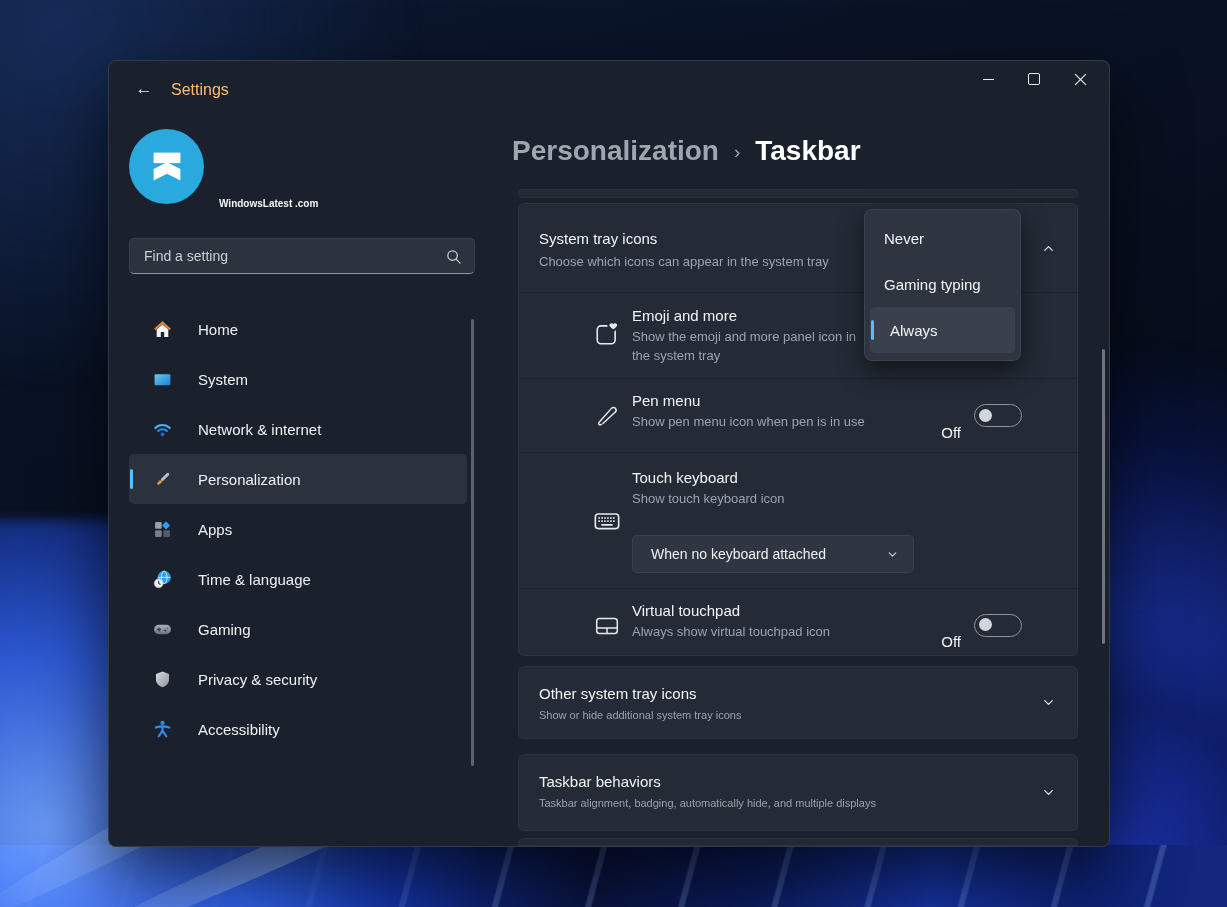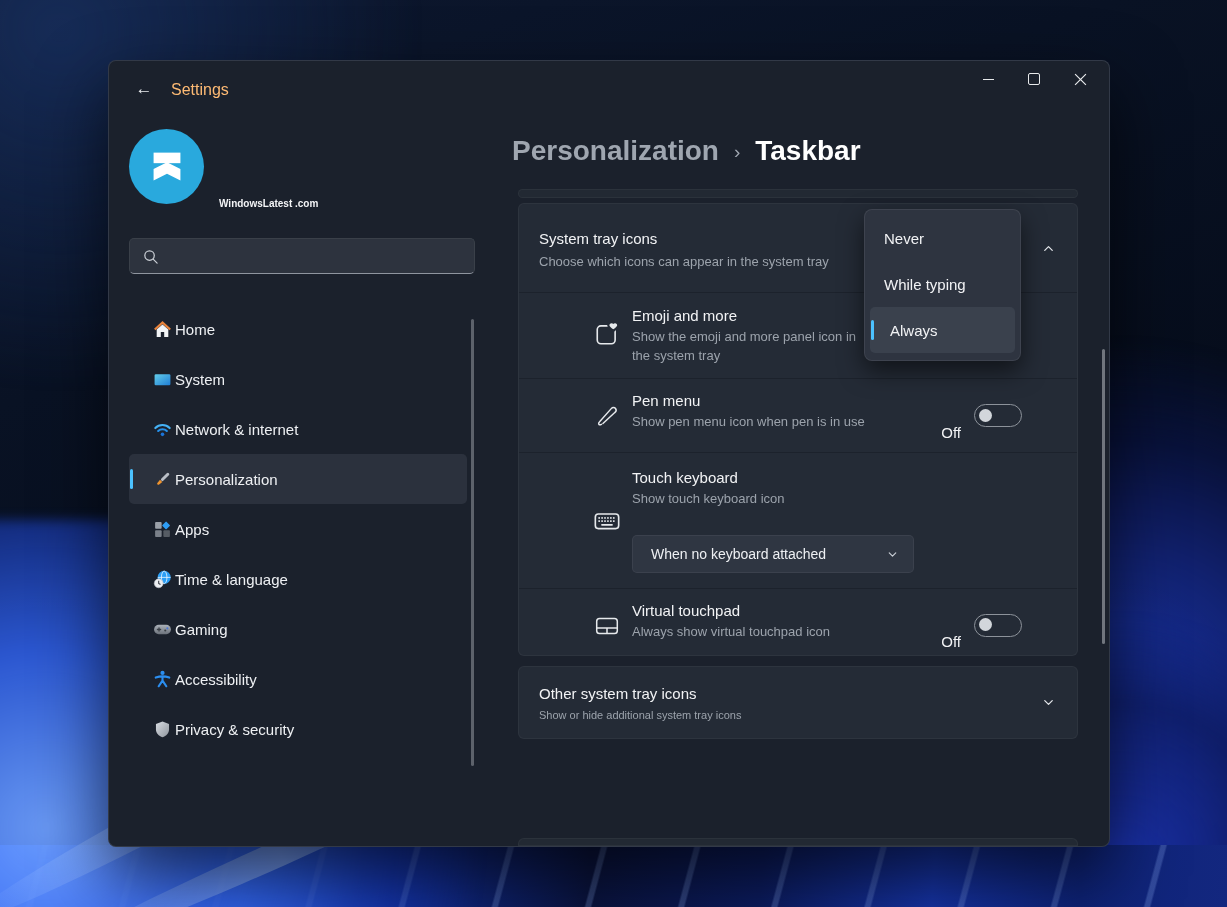--- a/index.html
+++ b/index.html
@@ -51,21 +51,21 @@
     border:1px solid #3a4049;border-bottom:1px solid #8f959f;border-radius:5px;
     display:flex;align-items:center;box-sizing:border-box;padding:0 12px;}
   .searchbox input{flex:1;background:transparent;border:none;outline:none;color:#e8eaee;font-size:14px;
     font-family:"Liberation Sans","DejaVu Sans",sans-serif;}
   .searchbox input::placeholder{color:#cbd0d6;opacity:1;}
 
   
   .nav{position:absolute;left:20px;top:243px;width:338px;}
   .nav-item{position:relative;height:50px;display:flex;align-items:center;border-radius:5px;}
   .nav-item .ic{width:20px;height:20px;margin-left:23px;display:flex;align-items:center;justify-content:center;}
-  .nav-item .lbl{margin-left:3px;font-size:15px;color:#eef0f3;}
+  .nav-item .lbl{margin-left:26px;font-size:15px;color:#eef0f3;}
   .nav-item.selected{background:#2b313d;}
   .nav-pill{position:absolute;left:1px;top:15px;width:3px;height:20px;border-radius:2px;background:#4cc2ff;}
   .side-scroll{position:absolute;left:362px;top:258px;width:3px;height:447px;background:#5d626b;border-radius:2px;}
 
   
   .breadcrumb{position:absolute;left:403px;top:74px;display:flex;align-items:center;}
   .bc-parent{font-size:28px;font-weight:600;color:#9fa6b0;}
   .bc-sep{font-size:19px;color:#9fa6b0;margin:2px 15px 0 15px;}
   .bc-current{font-size:28px;font-weight:600;color:#ffffff;}
 
@@ -156,20 +156,21 @@
 
     <div class="avatar">
       <svg width="46" height="46" viewBox="0 0 48 48">
         <rect x="10" y="9" width="28" height="11" fill="#ffffff"></rect>
         <polygon points="10,26 24,19 38,26 38,38 24,31 10,38" fill="#ffffff"></polygon>
       </svg>
     </div>
     <span class="account-name">WindowsLatest .com</span>
 
     <div class="searchbox">
+      <input type="text" placeholder="Find a setting" style="">
       <svg width="17" height="17" viewBox="0 0 18 18">
         <circle cx="8" cy="8" r="5" fill="none" stroke="#cbd0d6" stroke-width="1.3"></circle>
         <path d="M11.8 11.8 L16 16" stroke="#cbd0d6" stroke-width="1.3" stroke-linecap="round"></path>
       </svg>
     </div>
 
     <nav class="nav">
       <div class="nav-item">
         <span class="ic">
           <svg width="19" height="19" viewBox="0 0 18 18">
@@ -251,39 +252,39 @@
               <path d="M4.2 9 h3 M5.7 7.5 v3" stroke="#3a3f46" stroke-width="1.2" stroke-linecap="round"></path>
               <circle cx="11.6" cy="10" r="1" fill="#3a3f46"></circle>
               <circle cx="13.6" cy="7.9" r="1" fill="#4a76d8"></circle>
             </svg>
         </span>
         <span class="lbl">Gaming</span>
       </div>
       <div class="nav-item">
         <span class="ic">
           <svg width="19" height="19" viewBox="0 0 18 18">
-              <circle cx="9" cy="2.8" r="2" fill="#2b8ef0"></circle>
-              <path d="M2.6 7.2 Q9 4.8 15.4 7.2 M9 6.4 V10 M9 10 L5.4 15.4 M9 10 L12.6 15.4" fill="none" stroke="#2b8ef0" stroke-width="2" stroke-linecap="round" stroke-linejoin="round"></path>
-            </svg>
-        </span>
-        <span class="lbl">Accessibility</span>
-      </div>
-      <div class="nav-item">
-        <span class="ic">
-          <svg width="19" height="19" viewBox="0 0 18 18">
               <defs>
                 <linearGradient id="gshd" x1="0" y1="0" x2="1" y2="1">
                   <stop offset="0" stop-color="#d8dce2"></stop>
                   <stop offset="1" stop-color="#8f959d"></stop>
                 </linearGradient>
               </defs>
               <path d="M9 1.5 L15.2 3.8 V8.8 C15.2 12.6 12.6 15.2 9 16.4 C5.4 15.2 2.8 12.6 2.8 8.8 V3.8 Z" fill="url(#gshd)"></path>
             </svg>
         </span>
         <span class="lbl">Privacy &amp; security</span>
+      </div>
+      <div class="nav-item">
+        <span class="ic">
+          <svg width="19" height="19" viewBox="0 0 18 18">
+              <circle cx="9" cy="2.8" r="2" fill="#2b8ef0"></circle>
+              <path d="M2.6 7.2 Q9 4.8 15.4 7.2 M9 6.4 V10 M9 10 L5.4 15.4 M9 10 L12.6 15.4" fill="none" stroke="#2b8ef0" stroke-width="2" stroke-linecap="round" stroke-linejoin="round"></path>
+            </svg>
+        </span>
+        <span class="lbl">Accessibility</span>
       </div>
     </nav>
     <div class="side-scroll"></div>
 
     <div class="breadcrumb">
       <span class="bc-parent">Personalization</span>
       <span class="bc-sep">›</span>
       <span class="bc-current">Taskbar</span>
     </div>
 
@@ -387,30 +388,39 @@
     <div class="card card-other simple-card">
       <span class="t">Other system tray icons</span>
       <span class="s">Show or hide additional system tray icons</span>
       <div class="chev-btn">
         <svg width="15" height="15" viewBox="0 0 24 24">
             <path d="M6 9 L12 15 L18 9" fill="none" stroke="#e3e6ea" stroke-width="2" stroke-linecap="round" stroke-linejoin="round"></path>
           </svg>
       </div>
     </div>
 
+    <div class="card card-beh simple-card">
+      <span class="t">Taskbar behaviors</span>
+      <span class="s">Taskbar alignment, badging, automatically hide, and multiple displays</span>
+      <div class="chev-btn">
+        <svg width="15" height="15" viewBox="0 0 24 24">
+            <path d="M6 9 L12 15 L18 9" fill="none" stroke="#e3e6ea" stroke-width="2" stroke-linecap="round" stroke-linejoin="round"></path>
+          </svg>
+      </div>
+    </div>
 
     <div class="card sliver-bottom"></div>
     <div class="main-scroll"></div>
 
     <div class="flyout">
       <div class="flyout-item">
         <span>Never</span>
       </div>
       <div class="flyout-item">
-        <span>While typing</span>
+        <span>Gaming typing</span>
       </div>
       <div class="flyout-item selected">
         <span class="sel-pill"></span>
         <span>Always</span>
       </div>
     </div>
 
   </div>
 </div>
 

